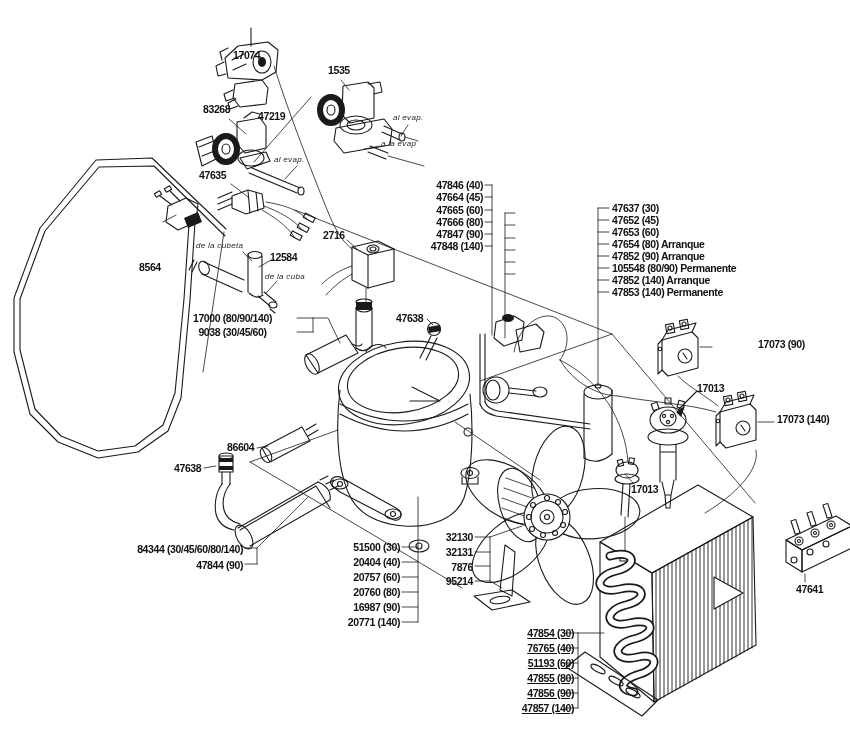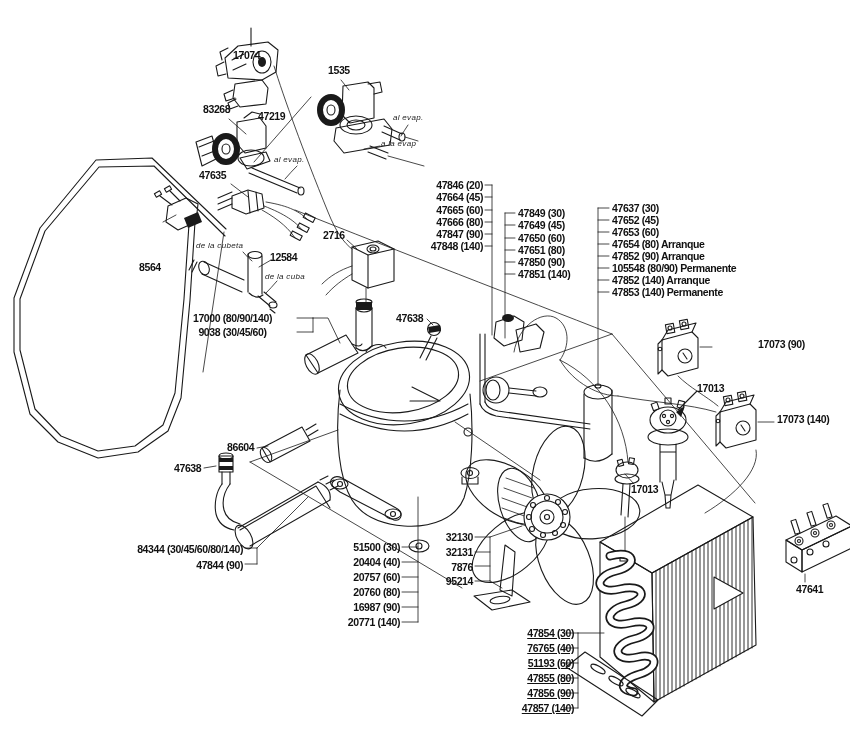--- a/index.html
+++ b/index.html
@@ -389,36 +389,28 @@
 <div class="lbl small" style="left:265px;top:271px;">de la cuba</div>
 
 <div class="lbl plist r" style="left:170px;top:311px;width:125px;line-height:14px;text-align:center;">
   <div>17000 (80/90/140)</div>
   <div>9038 (30/45/60)</div>
 </div>
 
 <div class="lbl" style="left:396px;top:312px;">47638</div>
 
 <div class="lbl plist r" style="left:390px;top:179px;width:93px;line-height:12.3px;">
-  <div>47846 (20)</div>
+  <div>47846 (40)</div>
   <div>47664 (45)</div>
   <div>47665 (60)</div>
   <div>47666 (80)</div>
   <div>47847 (90)</div>
   <div>47848 (140)</div>
 </div>
 
-<div class="lbl plist" style="left:518px;top:207px;width:95px;line-height:12.3px;">
-  <div>47849 (30)</div>
-  <div>47649 (45)</div>
-  <div>47650 (60)</div>
-  <div>47651 (80)</div>
-  <div>47850 (90)</div>
-  <div>47851 (140)</div>
-</div>
 
 <div class="lbl plist" style="left:612px;top:202px;width:175px;line-height:12px;">
   <div>47637 (30)</div>
   <div>47652 (45)</div>
   <div>47653 (60)</div>
   <div>47654 (80) Arranque</div>
   <div>47852 (90) Arranque</div>
   <div>105548 (80/90) Permanente</div>
   <div>47852 (140) Arranque</div>
   <div>47853 (140) Permanente</div>

